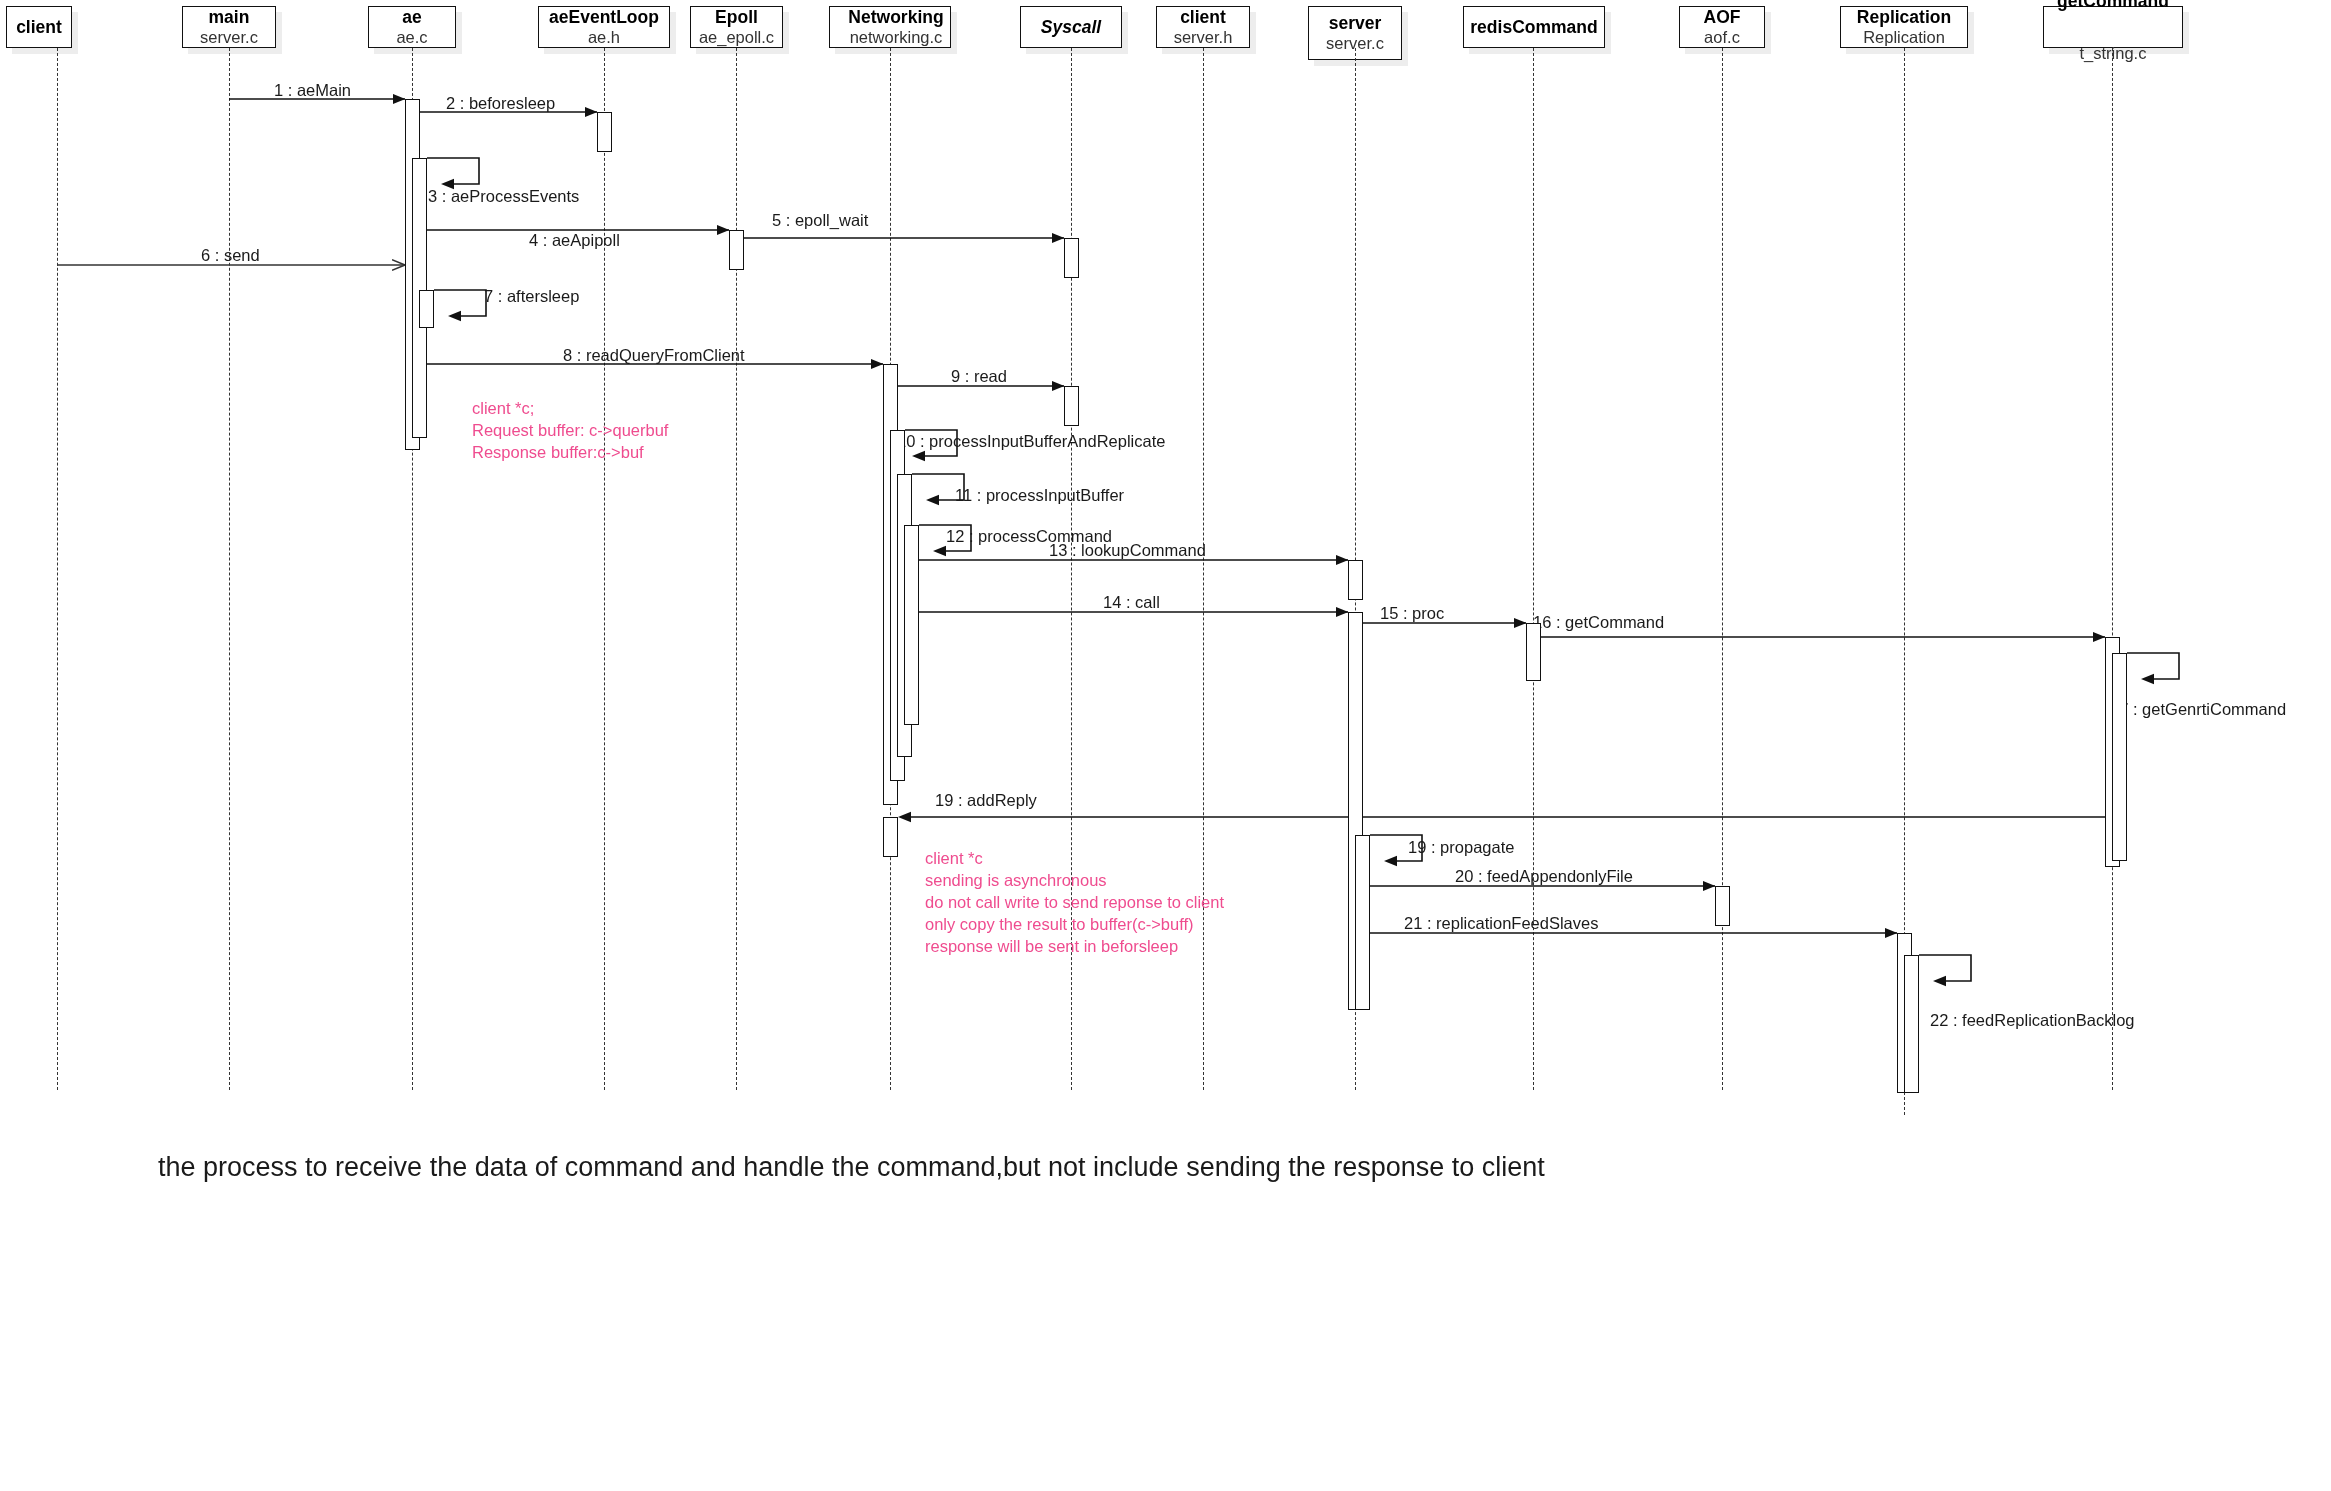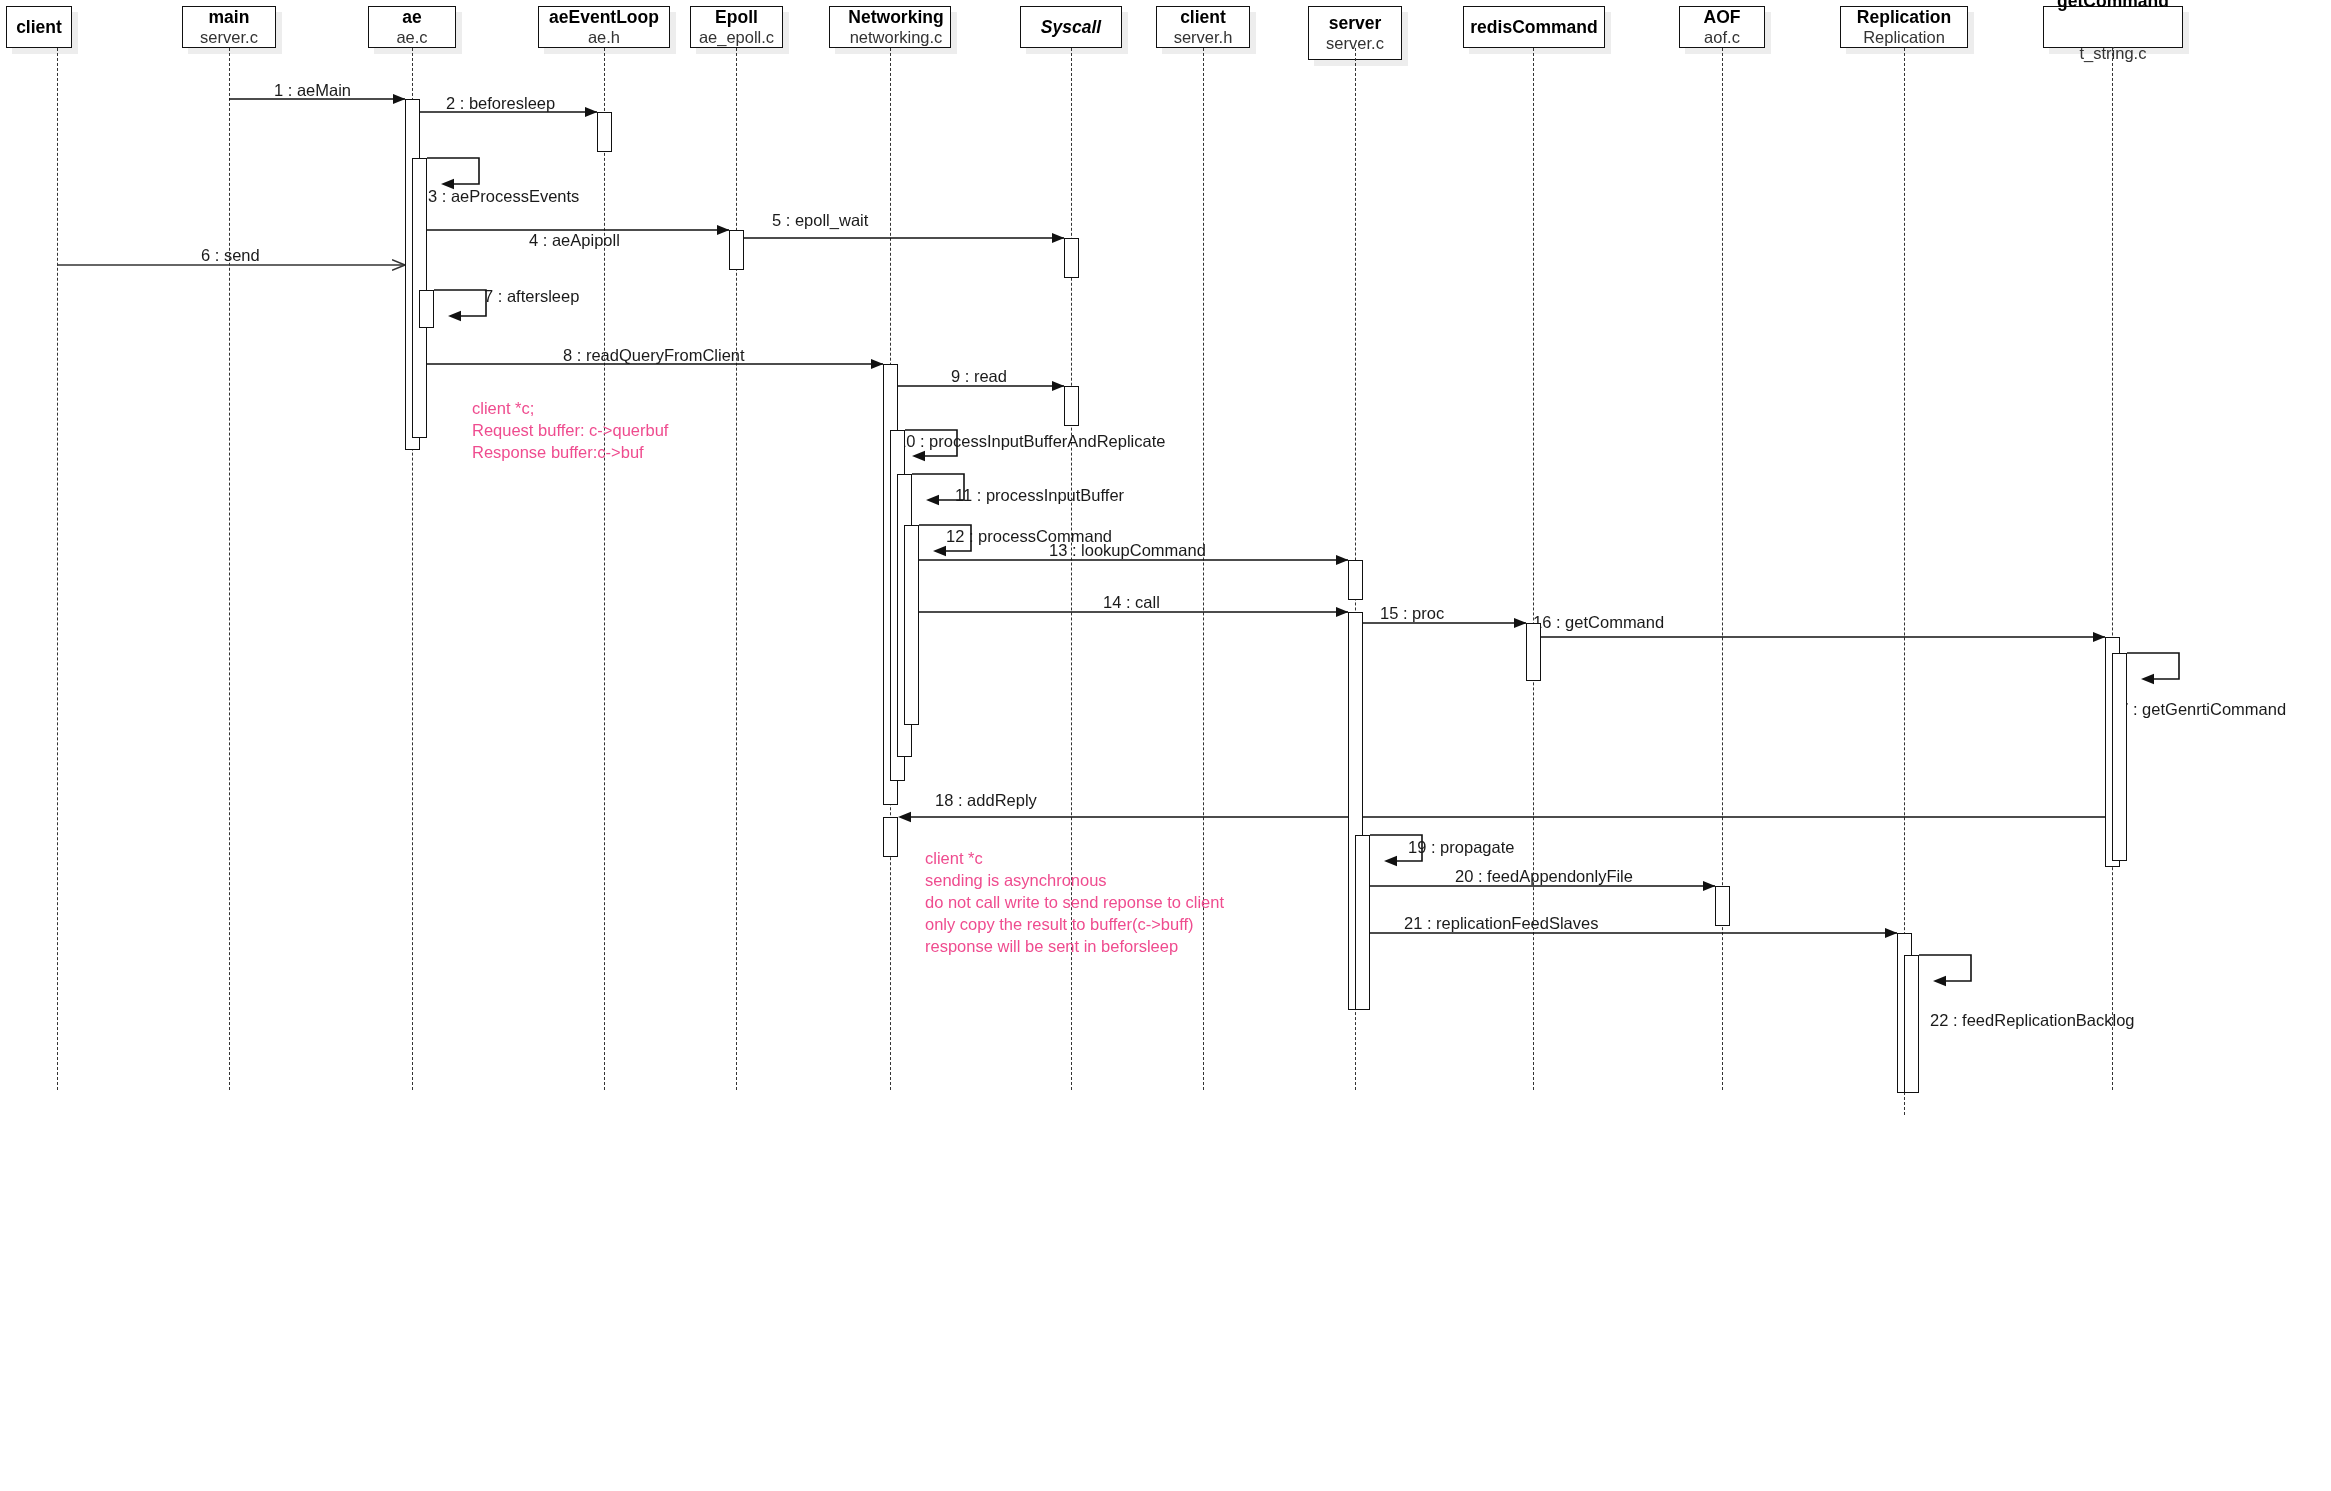--- a/index.html
+++ b/index.html
@@ -286,21 +286,21 @@
       <div class="msg-label" style="left: 563px; top: 347px;">8 : readQueryFromClient</div>
       <div class="msg-label" style="left: 951px; top: 368px;">9 : read</div>
       <div class="msg-label" style="left: 897px; top: 433px;">10 : processInputBufferAndReplicate</div>
       <div class="msg-label" style="left: 955px; top: 477px; margin-top: 10px;">11 : processInputBuffer</div>
       <div class="msg-label" style="left: 946px; top: 528px;">12 : processCommand</div>
       <div class="msg-label" style="left: 1049px; top: 542px;">13 : lookupCommand</div>
       <div class="msg-label" style="left: 1103px; top: 594px;">14 : call</div>
       <div class="msg-label" style="left: 1380px; top: 605px;">15 : proc</div>
       <div class="msg-label" style="left: 1533px; top: 614px;">16 : getCommand</div>
       <div class="msg-label" style="left: 2110px; top: 701px;">17 : getGenrtiCommand</div>
-      <div class="msg-label" style="left: 935px; top: 792px;">18 : addReply</div>
+      <div class="msg-label" style="left: 935px; top: 792px;">19 : addReply</div>
       <div class="msg-label" style="left: 1408px; top: 839px;">19 : propagate</div>
       <div class="msg-label" style="left: 1455px; top: 868px;">20 : feedAppendonlyFile</div>
       <div class="msg-label" style="left: 1404px; top: 915px;">21 : replicationFeedSlaves</div>
       <div class="msg-label" style="left: 1930px; top: 1000px; margin-top: 12px;">22 : feedReplicationBacklog</div>
     </div>
 
   <div id="notes-layer">
       <div class="note" style="left: 472px; top: 398px;">
         <div>client *c;</div>
         <div>Request buffer: c-&gt;querbuf</div>
@@ -308,14 +308,15 @@
       </div>
       <div class="note" style="left: 925px; top: 848px;">
         <div>client *c</div>
         <div>sending is asynchronous</div>
         <div>do not call write to send reponse to client</div>
         <div>only copy the result to buffer(c-&gt;buff)</div>
         <div>response will be sent in beforsleep</div>
       </div>
     </div>
 
+  <div class="caption" style="left:158px; top:1152px;">the process to receive the data of command and handle the command,but not include sending the response to client</div>
 
 </div>
 
 </body></html>

